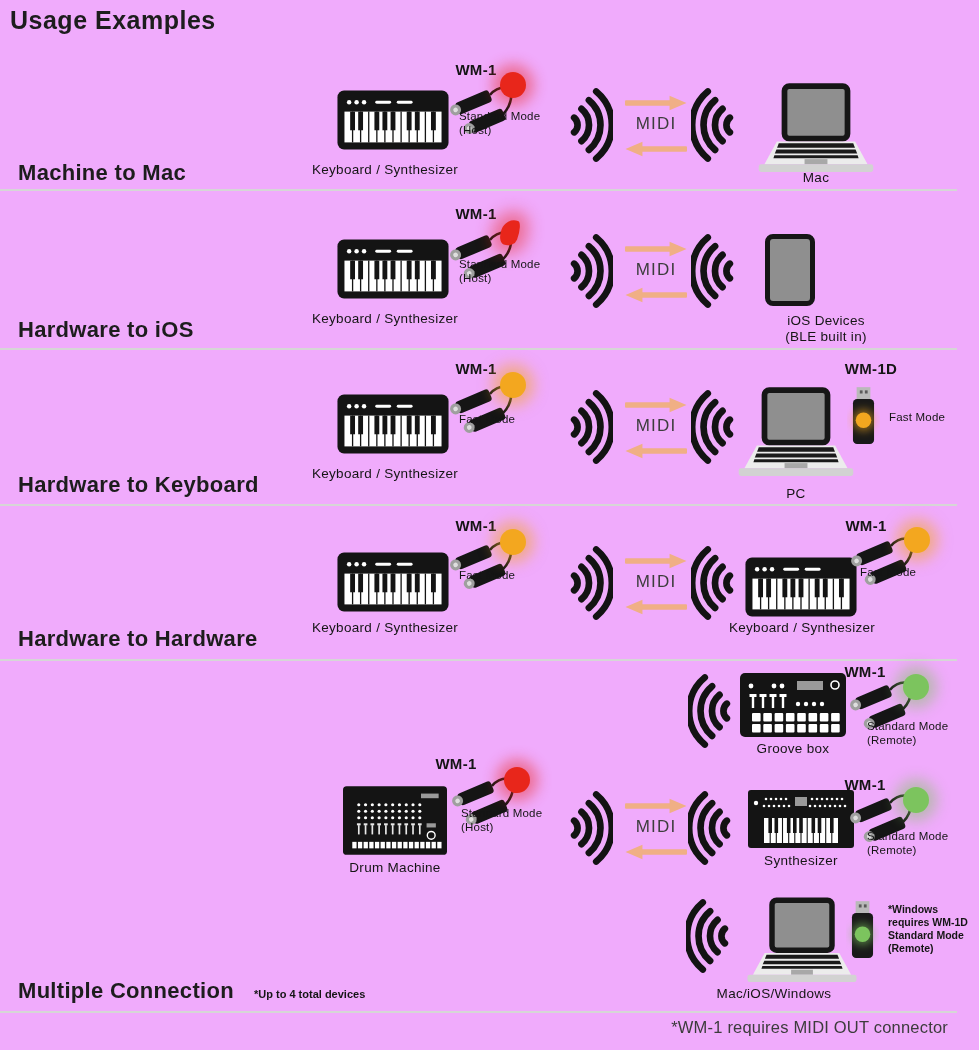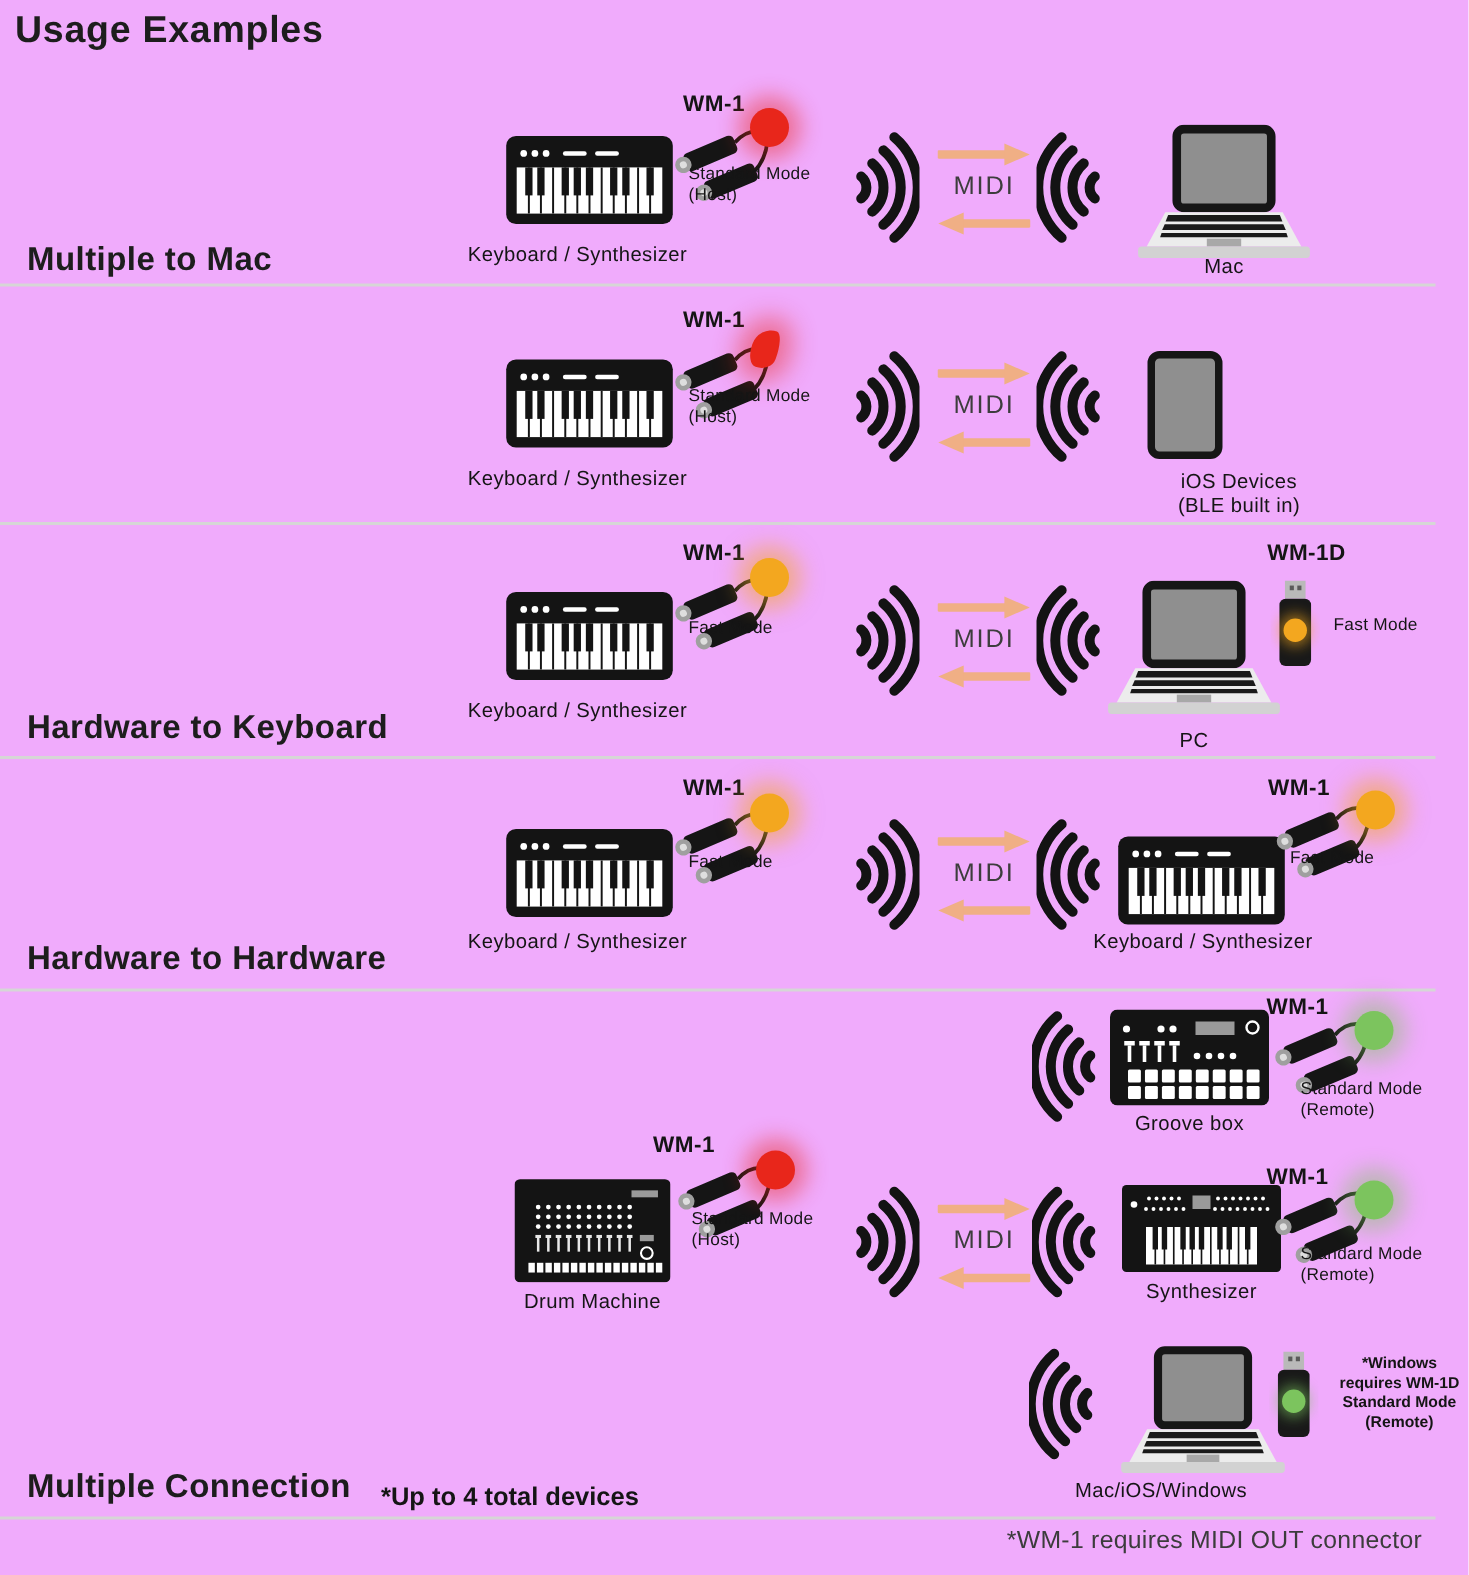--- a/index.html
+++ b/index.html
@@ -1,21 +1,21 @@
 <!DOCTYPE html>
 <html><head>
 <meta charset="utf-8">
 <style>
   html,body{margin:0;padding:0;background:#fff;}
   .canvas{position:relative;width:979px;height:1050px;background:#f0abfc;overflow:hidden;
           font-family:"Liberation Sans","DejaVu Sans",sans-serif;color:#151515;}
   .abs{position:absolute;}
   .title{font-size:25px;font-weight:700;letter-spacing:.5px;color:#1d1d1d;}
   .heading{font-size:22px;font-weight:700;letter-spacing:.3px;color:#1d1d1d;white-space:nowrap;}
-  .heading-note{font-size:17px;font-weight:700;color:#151515;white-space:nowrap;}
+  .heading-note{font-size:11px;font-weight:700;color:#151515;white-space:nowrap;}
   .wm1name{font-size:15px;font-weight:700;text-align:center;letter-spacing:.3px;}
   .mode{font-size:11.5px;line-height:14px;letter-spacing:.2px;}
   .devlabel{font-size:13.5px;line-height:16px;text-align:center;letter-spacing:.3px;white-space:nowrap;}
   .midi{font-size:17px;letter-spacing:1.2px;color:#3d3d3d;text-align:center;}
   .footer{font-size:16.5px;color:#3c3c3c;text-align:right;letter-spacing:.2px;}
   .note{font-size:10.5px;line-height:13px;font-weight:700;}
   .sep{height:2px;background:#d6d6d6;left:0;width:957px;}
   
   .led{width:26px;height:26px;border-radius:50%;}
   .led.red{background:#e8261b;box-shadow:0 0 14px 8px rgba(232,38,27,.45);}
@@ -293,21 +293,21 @@
           <rect x="69.7" y="28" width="3.6" height="15"></rect>
           <rect x="82" y="28" width="3.6" height="15"></rect>
       </g>
     </g>
   </defs>
 </svg>
 
 <div class="canvas">
   <div class="abs title" style="left:10px;top:6px;">Usage Examples</div>
 
-  <div class="abs heading" style="left:18px;top:160px;">Multiple to Mac</div>
+  <div class="abs heading" style="left:18px;top:160px;">Machine to Mac</div>
   <svg class="abs kb" style="left:337px;top:90px;" viewBox="0 0 120 64">
       <use href="#icon-keyboard"></use>
     </svg>
   <div class="abs wm1name" style="left:433px;top:61px;width:86px;">WM-1</div>
   <svg class="abs adapter" style="left:448px;top:82px;" viewBox="0 0 84 60">
       <use href="#icon-adapter"></use>
     </svg>
   <div class="abs led red" style="left:500px;top:72px;"></div>
   <div class="abs mode" style="left:459px;top:109px;">
     <div>Standard Mode</div>
@@ -326,20 +326,21 @@
     </svg>
   <svg class="abs wave flipx" style="left:691px;top:85px;" viewBox="0 0 46 84">
       <use href="#icon-wave"></use>
     </svg>
   <svg class="abs laptop" style="left:753px;top:83px;" viewBox="0 0 132 98">
       <use href="#icon-laptop"></use>
     </svg>
   <div class="abs devlabel" style="left:753px;top:170px;width:126px;">Mac</div>
   <div class="abs sep" style="top:189px;"></div>
 
+  <div class="abs heading" style="left:18px;top:317px;">Hardware to iOS</div>
   <svg class="abs kb" style="left:337px;top:239px;" viewBox="0 0 120 64">
       <use href="#icon-keyboard"></use>
     </svg>
   <div class="abs wm1name" style="left:433px;top:205px;width:86px;">WM-1</div>
   <svg class="abs adapter" style="left:448px;top:227px;" viewBox="0 0 84 60">
       <use href="#icon-adapter"></use>
     </svg>
   <div class="abs led flash" style="left:501px;top:219px;"></div>
   <div class="abs mode" style="left:459px;top:257px;">
     <div>Standard Mode</div>
@@ -509,21 +510,21 @@
     </svg>
   <div class="abs devlabel" style="left:684px;top:986px;width:180px;">Mac/iOS/Windows</div>
   <svg class="abs dongle" style="left:846px;top:900px;" viewBox="0 0 36 66">
     <rect x="10.5" y="1" width="15" height="13" fill="#b9b9b9"></rect>
     <rect x="14" y="4.5" width="3" height="3.4" fill="#5a5a5a"></rect>
       <rect x="19.5" y="4.5" width="3" height="3.4" fill="#5a5a5a"></rect>
     <rect x="6.5" y="14" width="23" height="49" rx="4.5" fill="#191919"></rect>
     <circle cx="18" cy="37" r="12" opacity="0.55" filter="url(#f-blur)" fill="#7cc45e"></circle>
     <circle cx="18" cy="37" r="8.5" fill="#7cc45e"></circle>
   </svg>
-  <div class="abs note" style="left:888px;top:903px;width:90px;text-align:center;">
+  <div class="abs note" style="left:888px;top:903px;width:90px;">
     <div>*Windows</div>
     <div>requires WM-1D</div>
     <div>Standard Mode</div>
     <div>(Remote)</div>
   </div>
 
   <div class="abs heading" style="left:18px;top:978px;">Multiple Connection</div>
   <div class="abs heading-note" style="left:254px;top:988px;">*Up to 4 total devices</div>
   <div class="abs sep" style="top:1011px;"></div>
   <div class="abs footer" style="left:0;top:1018px;width:948px;">*WM-1 requires MIDI OUT connector</div>

